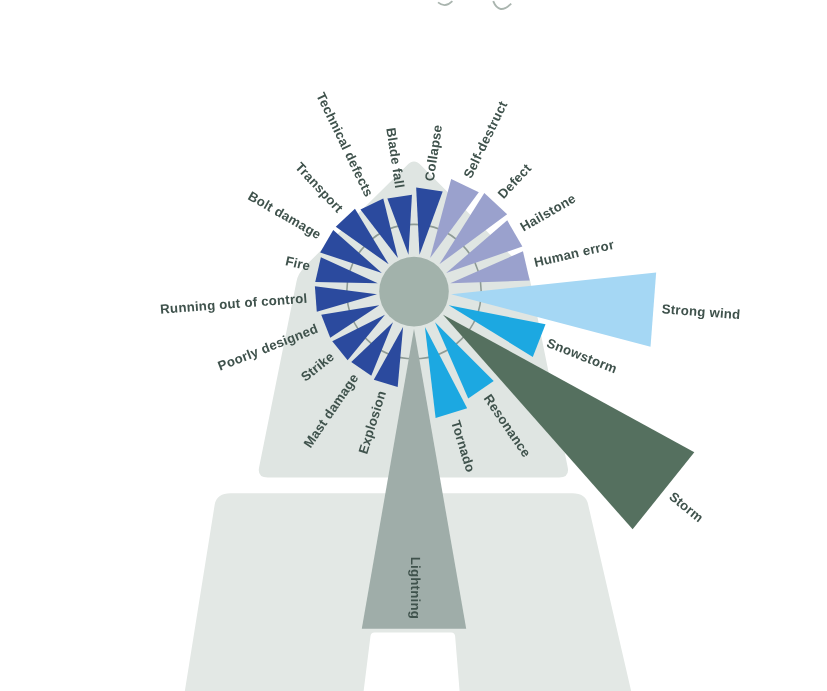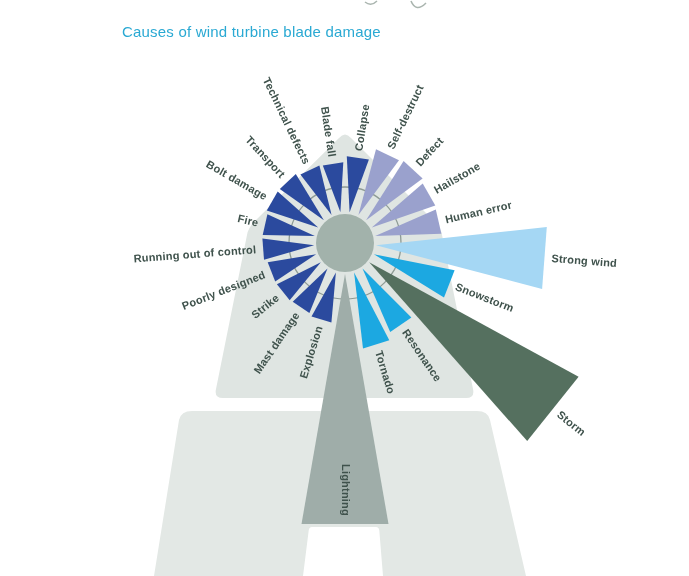--- a/index.html
+++ b/index.html
@@ -76,21 +76,20 @@
         <polygon points="314.8,236.1 267.4,214.3 262.7,235.1" fill="#2b4a9e"></polygon>
         <polygon points="318.2,227.5 277.7,191.6 266.8,210.4" fill="#2b4a9e"></polygon>
         <polygon points="323.9,220.3 295.8,174.0 279.8,188.9" fill="#2b4a9e"></polygon>
         <polygon points="331.6,215.1 319.4,165.5 300.4,174.6" fill="#2b4a9e"></polygon>
         <polygon points="340.4,212.3 343.3,162.3 322.8,165.5" fill="#2b4a9e"></polygon>
       </g>
 
     <circle id="hub" cx="345" cy="243" r="29" fill="#a2b2ab"></circle>
   </svg>
 
-  <div id="page-title" style="color: rgb(42, 169, 211);">Causes of wind turbine blade damage</div>
 
   <div id="labels">
       <div class="radial-label"><span style="transform: rotate(-81.4deg) translate(93px, -6.5px); color: rgb(63, 82, 76);">Collapse</span></div>
       <div class="radial-label"><span style="transform: rotate(-64.3deg) translate(105px, -6.5px); color: rgb(63, 82, 76);">Self-destruct</span></div>
       <div class="radial-label"><span style="transform: rotate(-47.1deg) translate(107px, -6.5px); color: rgb(63, 82, 76);">Defect</span></div>
       <div class="radial-label"><span style="transform: rotate(-30deg) translate(104px, -6.5px); color: rgb(63, 82, 76);">Hailstone</span></div>
       <div class="radial-label"><span style="transform: rotate(-12.9deg) translate(103px, -6.5px); color: rgb(63, 82, 76);">Human error</span></div>
       <div class="radial-label"><span style="transform: rotate(4.3deg) translate(207px, -6.5px); color: rgb(63, 82, 76);">Strong wind</span></div>
       <div class="radial-label"><span style="transform: rotate(21.4deg) translate(119px, -6.5px); color: rgb(63, 82, 76);">Snowstorm</span></div>
       <div class="radial-label"><span style="transform: rotate(38.6deg) translate(273px, -6.5px); color: rgb(63, 82, 76);">Storm</span></div>

